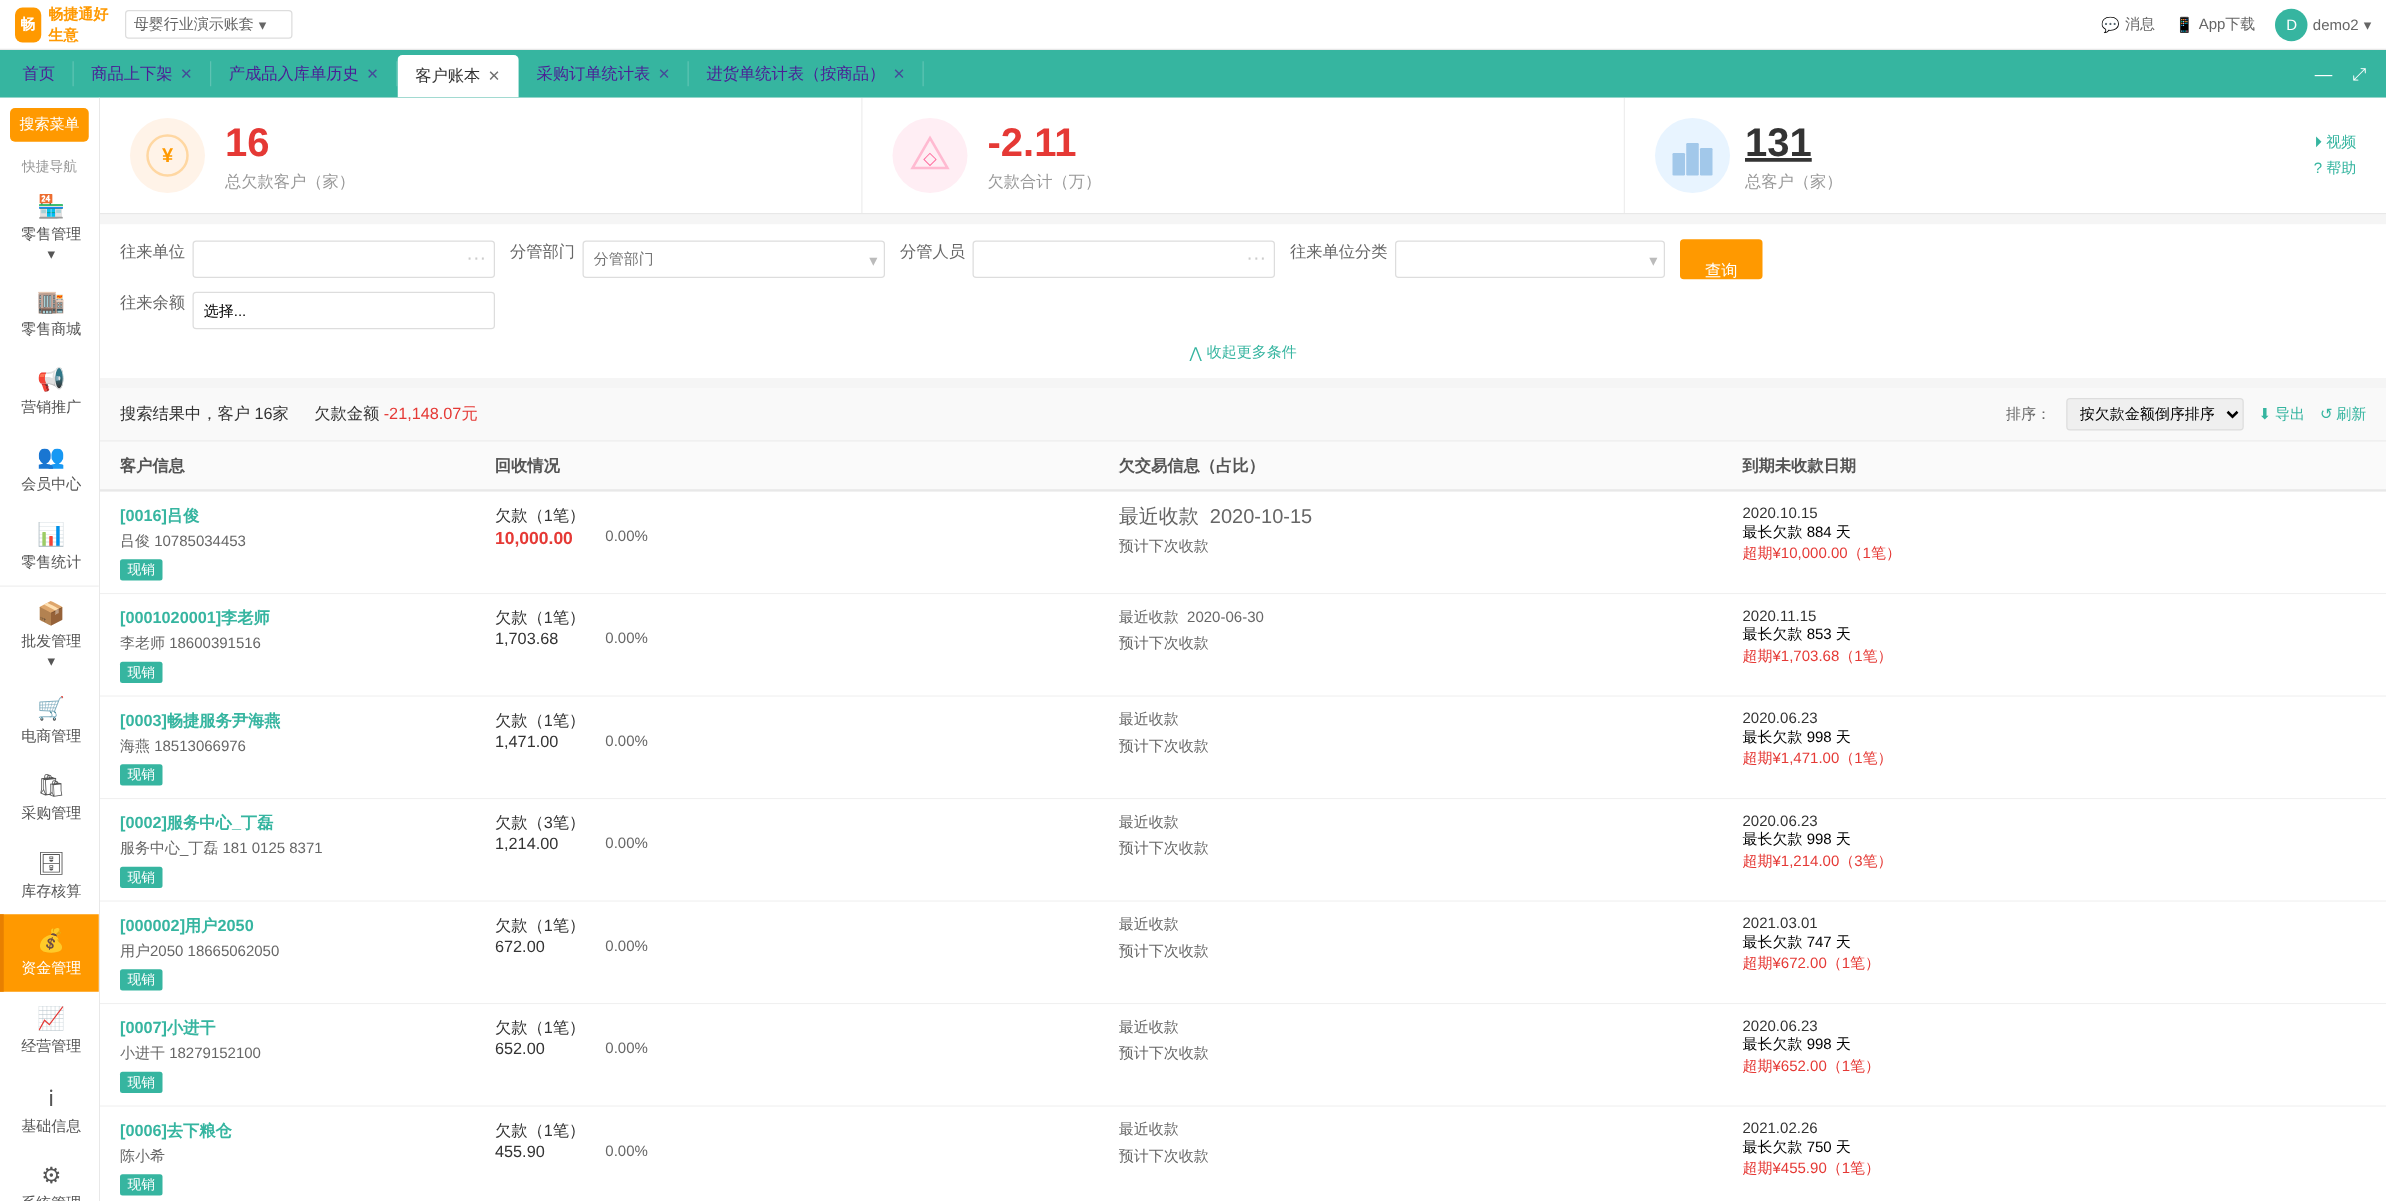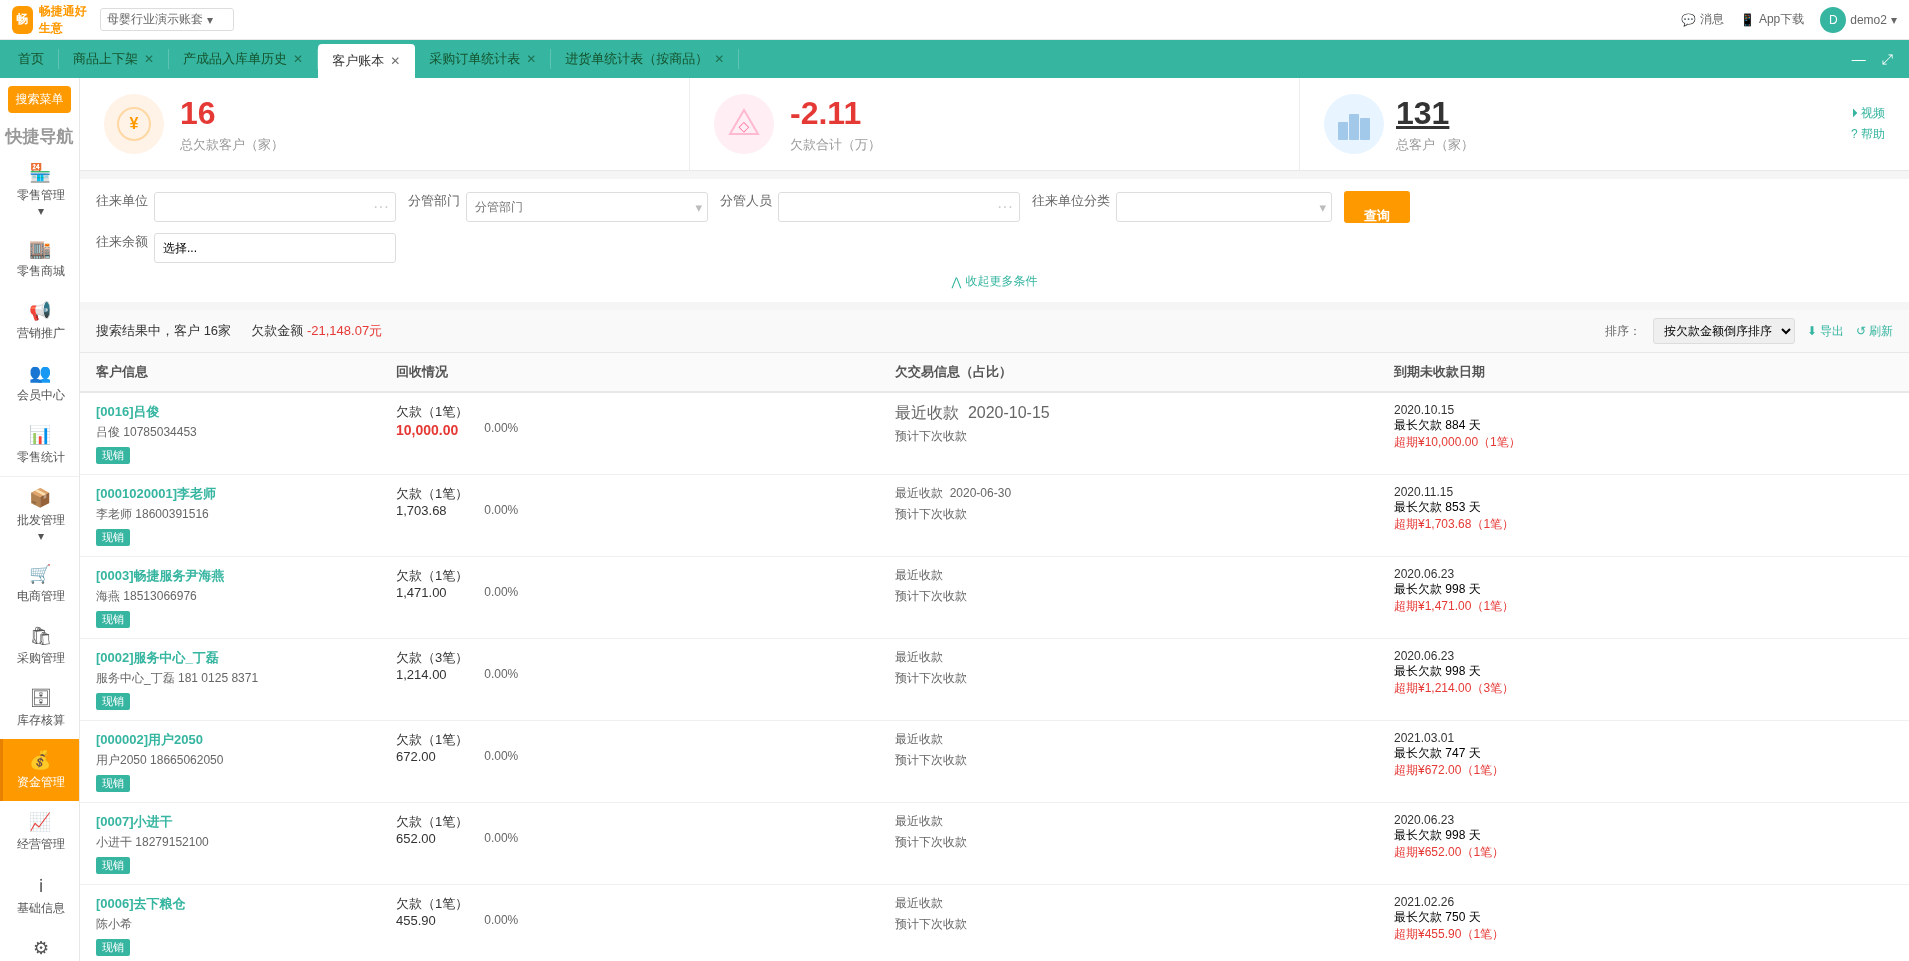--- a/index.html
+++ b/index.html
@@ -11,35 +11,35 @@
     .logo-area { display: flex; align-items: center; gap: 6px; width: 80px; }
     .logo-icon { width: 28px; height: 28px; background: #ff9900; border-radius: 6px; display: flex; align-items: center; justify-content: center; color: #fff; font-size: 12px; font-weight: bold; }
     .brand-name { font-size: 12px; color: #ff9900; font-weight: bold; }
     .industry-selector { margin-left: 8px; font-size: 12px; color: #666; border: 1px solid #ddd; padding: 2px 20px 2px 6px; border-radius: 3px; cursor: pointer; position: relative; display: flex; align-items: center; gap: 4px; }
     .top-right { margin-left: auto; display: flex; align-items: center; gap: 16px; }
     .top-right-item { display: flex; align-items: center; gap: 4px; font-size: 12px; color: #666; cursor: pointer; }
     .avatar { width: 26px; height: 26px; border-radius: 50%; background: #36b5a0; display: flex; align-items: center; justify-content: center; color: #fff; font-size: 12px; }
 
     
     .tab-bar { display: flex; align-items: center; background: #36b5a0; height: 38px; padding: 0 4px; overflow: hidden; }
-    .tab-item { display: flex; align-items: center; gap: 6px; padding: 0 14px; height: 20px; cursor: pointer; color: #14532d; font-size: 13px; white-space: nowrap; position: relative; border-right: 1px solid rgba(255,255,255,0.2); }
+    .tab-item { display: flex; align-items: center; gap: 6px; padding: 0 14px; height: 20px; cursor: pointer; color: #4c1d95; font-size: 13px; white-space: nowrap; position: relative; border-right: 1px solid rgba(255,255,255,0.2); }
     .tab-item.home { padding: 0 14px; }
     .tab-item.active { background: #fff; color: #333; border-radius: 4px 4px 0 0; margin-top: 4px; height: 34px; }
     .tab-close { font-size: 12px; cursor: pointer; opacity: 0.7; }
     .tab-bar-right { margin-left: auto; display: flex; align-items: center; gap: 8px; padding-right: 8px; }
     .tab-ctrl-btn { color: #fff; cursor: pointer; font-size: 14px; padding: 2px 4px; }
 
     
     .content-wrapper { display: flex; flex: 1; overflow: hidden; }
 
     
     .sidebar { width: 80px; background: #fff; border-right: 1px solid #e8e8e8; display: flex; flex-direction: column; overflow-y: auto; flex-shrink: 0; }
     .sidebar-search { padding: 8px; }
     .sidebar-search-btn { width: 100%; background: #ff9900; color: #fff; border: none; border-radius: 4px; padding: 5px 0; cursor: pointer; font-size: 12px; }
-    .sidebar-nav-label { font-size: 17px; color: #999; text-align: center; padding: 4px 0; font-weight: bold; }
+    .sidebar-nav-label { font-size: 11px; color: #999; text-align: center; padding: 4px 0; }
     .sidebar-item { display: flex; flex-direction: column; align-items: center; padding: 10px 4px; cursor: pointer; color: #555; font-size: 12px; border-left: 3px solid transparent; }
     .sidebar-item.active { background: #ff9900; color: #fff; border-left: 3px solid #e88000; }
     .sidebar-item.active .sidebar-icon { color: #fff; }
     .sidebar-icon { font-size: 18px; margin-bottom: 3px; }
     .sidebar-group { border-bottom: 1px solid #f0f0f0; }
 
     
     .page-content { flex: 1; overflow-y: auto; padding: 0; background: #f5f5f5; }
 
     
@@ -57,21 +57,21 @@
 
     
     .filter-area { background: #fff; padding: 12px 16px; margin-bottom: 8px; }
     .filter-row { display: flex; align-items: center; gap: 12px; margin-bottom: 10px; flex-wrap: wrap; }
     .filter-item { display: flex; align-items: flex-start; gap: 6px; flex: 1; min-width: 200px; max-width: 300px; }
     .filter-label { font-size: 13px; color: #666; white-space: nowrap; }
     .filter-input { flex: 1; height: 30px; border: 1px solid #ddd; border-radius: 3px; padding: 0 8px; font-size: 12px; }
     .filter-select { flex: 1; height: 30px; border: 1px solid #ddd; border-radius: 3px; padding: 0 8px; font-size: 12px; background: #fff; appearance: none; cursor: pointer; }
     .filter-input-dots { flex: 1; display: flex; align-items: center; border: 1px solid #ddd; border-radius: 3px; padding: 0 6px; height: 30px; gap: 4px; }
     .filter-dots-icon { color: #ccc; font-size: 16px; }
-    .filter-btn { height: 22px; padding: 16px 20px; border: none; border-radius: 3px; cursor: pointer; font-size: 13px; font-weight: bold; }
+    .filter-btn { height: 22px; padding: 16px 20px; border: none; border-radius: 3px; cursor: pointer; font-size: 13px; }
     .filter-btn.search { background: #ff9900; color: #fff; }
     .collapse-row { display: flex; justify-content: center; margin-top: 4px; }
     .collapse-btn { color: #36b5a0; font-size: 12px; cursor: pointer; display: flex; align-items: center; gap: 4px; }
 
     
     .result-bar { display: flex; align-items: center; justify-content: space-between; padding: 8px 16px; background: #f9f9f9; border-bottom: 1px solid #e8e8e8; }
     .result-info { font-size: 13px; color: #333; }
     .result-info span.red { color: #e53935; }
     .result-actions { display: flex; align-items: center; gap: 12px; font-size: 12px; color: #666; }
     .sort-select { height: 26px; border: 1px solid #ddd; border-radius: 3px; padding: 0 6px; font-size: 12px; }

